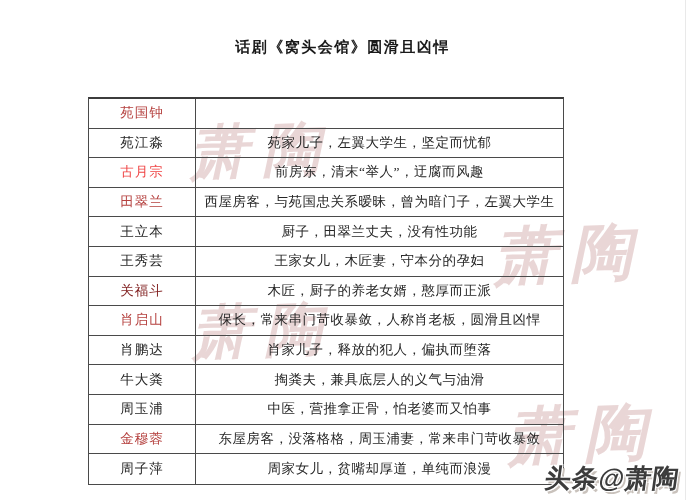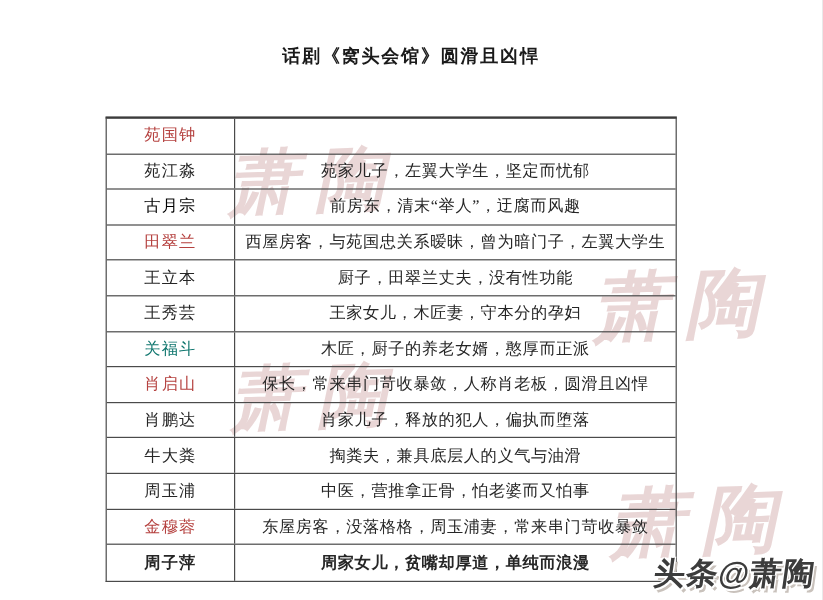--- a/index.html
+++ b/index.html
@@ -36,21 +36,21 @@
     border: 1px solid #4a4a4a;
     border-top: 2px solid #3c3c3c;
     background: transparent;
     z-index: 2;
   }
   .tr {
     display: flex;
     height: 29.6px;
     border-bottom: 1px solid #4a4a4a;
   }
-  .tr:last-child { border-bottom: none; font-weight: bold; }
+  .tr:last-child { border-bottom: none; }
   .td {
     display: flex;
     align-items: center;
     justify-content: center;
     font-size: 13.5px;
     color: #262626;
     white-space: nowrap;
   }
   .td.name {
     width: 107px;
@@ -113,37 +113,37 @@
   <div class="rel-table">
 
     <div class="tr">
       <div class="td name" style="color: rgb(181, 65, 63);">苑国钟</div>
     </div>
     <div class="tr">
       <div class="td name" style="color: rgb(38, 38, 38);">苑江淼</div>
       <div class="td desc">苑家儿子，左翼大学生，坚定而忧郁</div>
     </div>
     <div class="tr">
-      <div class="td name" style="color: #000000;">古月宗</div>
+      <div class="td name" style="color: #ef4444;">古月宗</div>
       <div class="td desc">前房东，清末“举人”，迂腐而风趣</div>
     </div>
     <div class="tr">
       <div class="td name" style="color: rgb(181, 65, 63);">田翠兰</div>
       <div class="td desc">西屋房客，与苑国忠关系暧昧，曾为暗门子，左翼大学生</div>
     </div>
     <div class="tr">
       <div class="td name" style="color: rgb(38, 38, 38);">王立本</div>
       <div class="td desc">厨子，田翠兰丈夫，没有性功能</div>
     </div>
     <div class="tr">
       <div class="td name" style="color: rgb(38, 38, 38);">王秀芸</div>
       <div class="td desc">王家女儿，木匠妻，守本分的孕妇</div>
     </div>
     <div class="tr">
-      <div class="td name" style="color: #0f766e;">关福斗</div>
+      <div class="td name" style="color: #7f1d1d;">关福斗</div>
       <div class="td desc">木匠，厨子的养老女婿，憨厚而正派</div>
     </div>
     <div class="tr">
       <div class="td name" style="color: rgb(181, 65, 63);">肖启山</div>
       <div class="td desc">保长，常来串门苛收暴敛，人称肖老板，圆滑且凶悍</div>
     </div>
     <div class="tr">
       <div class="td name" style="color: rgb(38, 38, 38); font-family: Liberation Serif, serif;">肖鹏达</div>
       <div class="td desc">肖家儿子，释放的犯人，偏执而堕落</div>
     </div>

